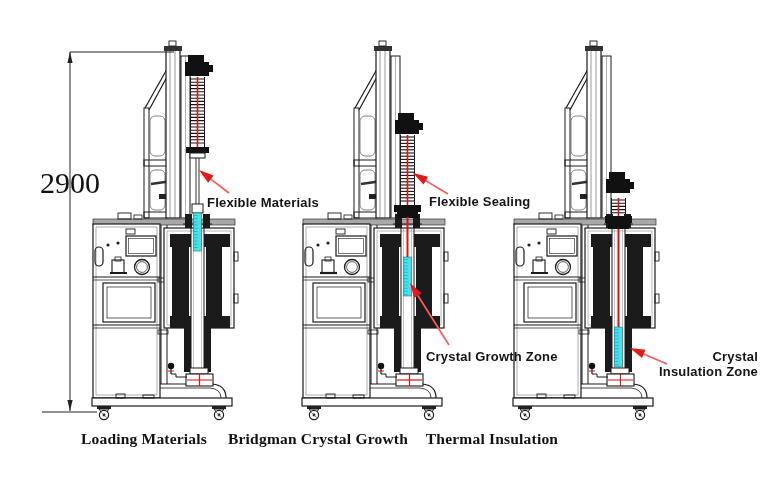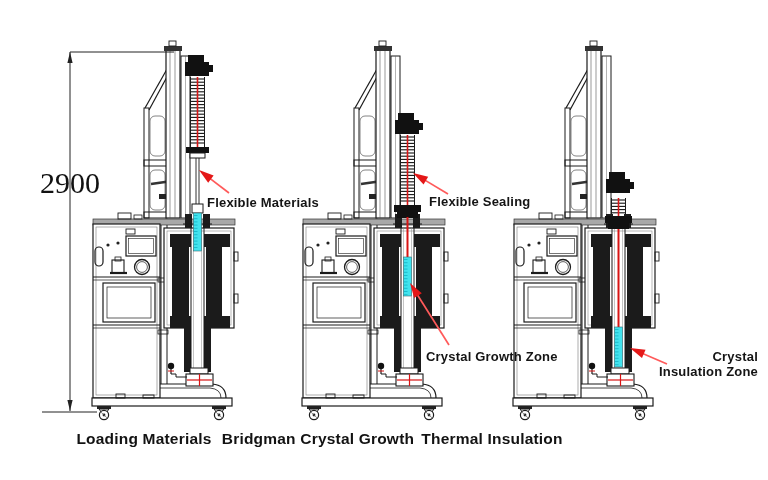--- a/index.html
+++ b/index.html
@@ -1,23 +1,23 @@
 <!DOCTYPE html>
 <html><head>
 <meta charset="utf-8">
 <style>
   html,body{margin:0;padding:0;background:#fff;}
   #stage{position:relative;width:768px;height:480px;background:#fff;overflow:hidden;
-         font-family:"Liberation Sans",sans-serif;}
+         font-family:"Liberation Sans",sans-serif;border-radius:12px;}
   #canvas{position:absolute;left:0;top:0;}
   .ann{position:absolute;font-size:13px;font-weight:bold;color:#141414;white-space:nowrap;
        letter-spacing:.2px;line-height:1.15;}
   .ann.wrap{white-space:normal;text-align:right;}
   .caption{position:absolute;top:430px;font-size:15.5px;font-weight:bold;color:#121212;
-           text-align:center;letter-spacing:.2px;}
+           text-align:center;letter-spacing:.2px;font-family:Liberation Serif, serif;}
   .dim{position:absolute;left:20px;top:166px;width:100px;text-align:center;
        font-family:"Liberation Serif",serif;font-size:30px;color:#111;}
 </style>
 </head>
 <body>
 
 <div id="stage">
   <svg id="canvas" width="768" height="480" viewBox="0 0 768 480">
       <g transform="translate(0,0)">
         <line x1="145" y1="108" x2="171" y2="62" stroke="#1b1b1b" stroke-width="1.2"></line>

